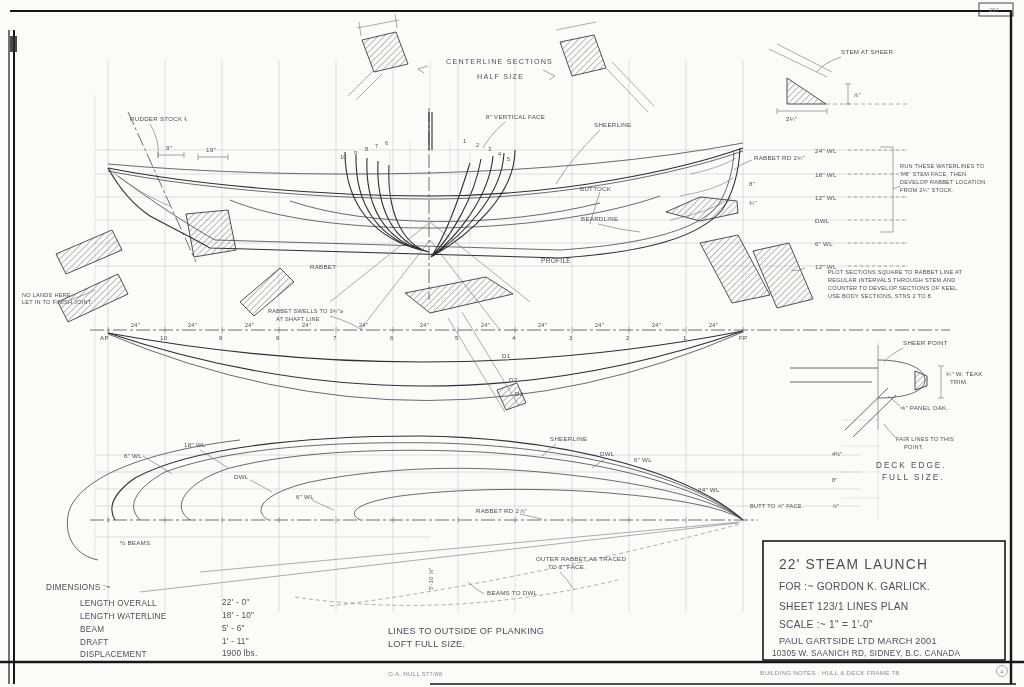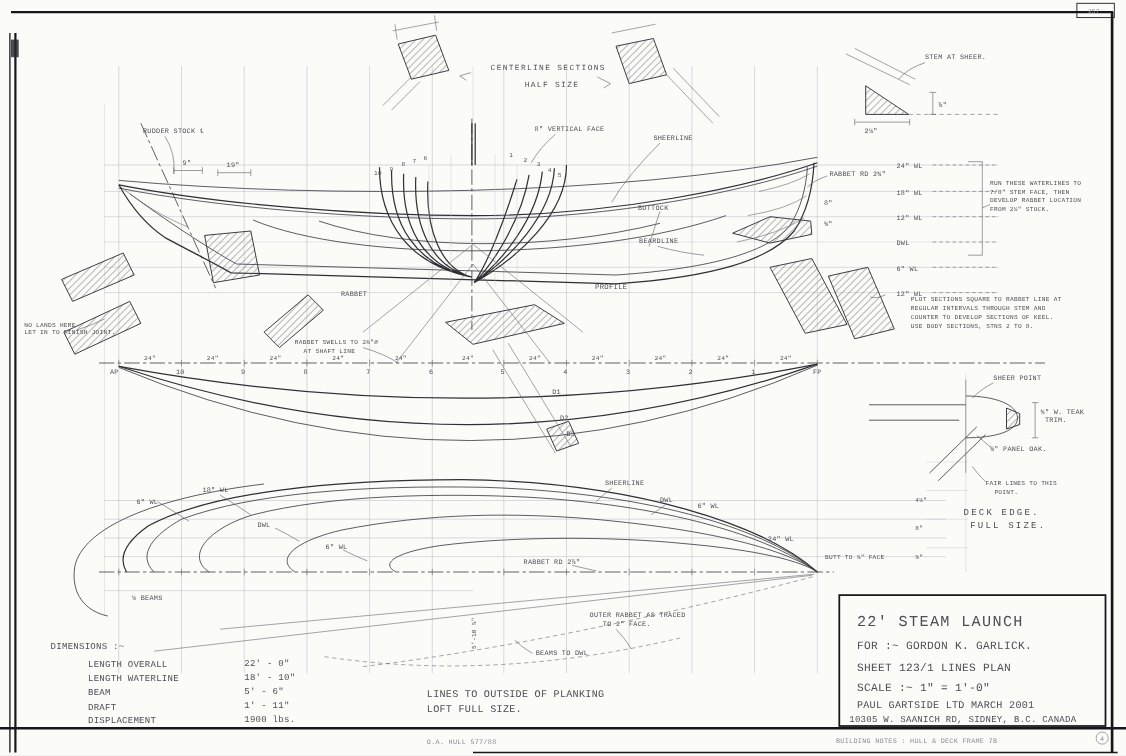--- a/index.html
+++ b/index.html
@@ -1,17 +1,17 @@
 <!DOCTYPE html>
 <html><head>
 <meta charset="utf-8">
 <style>
   html,body{margin:0;padding:0;background:#e8e8e6;}
   .wrap{width:1024px;height:687px;background:#fbfbf8;position:relative;overflow:hidden;
-        font-family:Liberation Mono, monospace;}
+        font-family:Liberation Sans, sans-serif;}
   svg{display:block;}
   .t{fill:#4e4e56;letter-spacing:.25px;}
   .faint{fill:#8a8d96;}
   .t55{font-size:5.6px;} .t6{font-size:6.2px;} .t65{font-size:6.6px;} .t7{font-size:7.2px;}
   .t8{font-size:8.2px;} .t9{font-size:9.2px;} .t10{font-size:10.2px;} .t13{font-size:13.8px;}
   .ls1{letter-spacing:1.2px;} .ls2{letter-spacing:2px;}
   .grid{stroke:#b7bbc6;stroke-width:.55;opacity:.85;fill:none;}
   .grid2{stroke:#c3c7d1;stroke-width:.5;opacity:.8;fill:none;}
   .chain{stroke:#4a4b52;stroke-width:.8;fill:none;stroke-dasharray:14 3 3 3;}
   .hull{stroke:#2f2f36;stroke-width:1.1;fill:none;}

